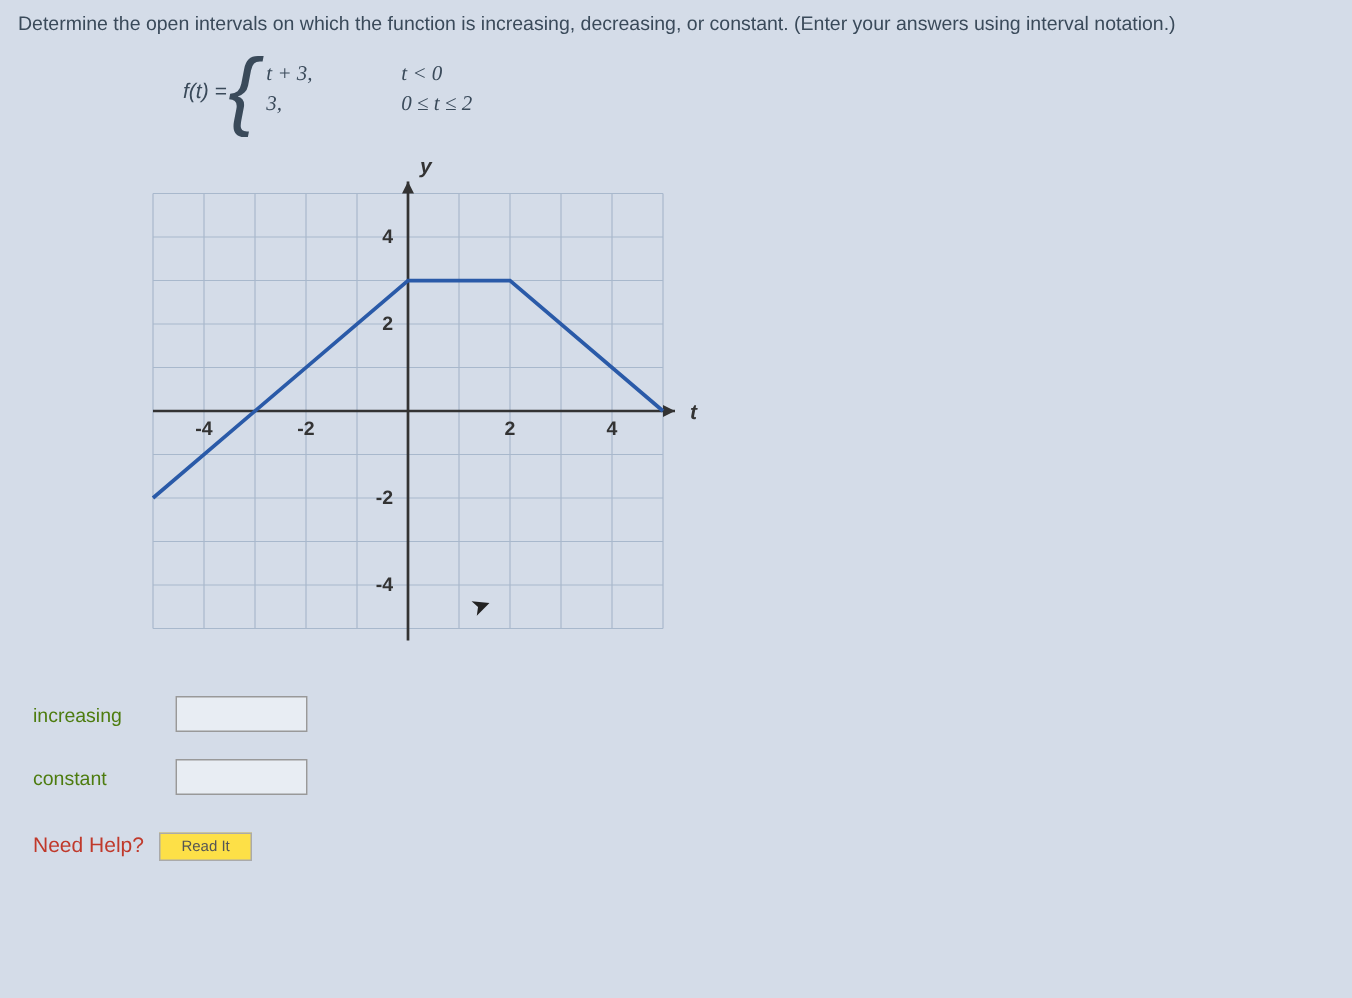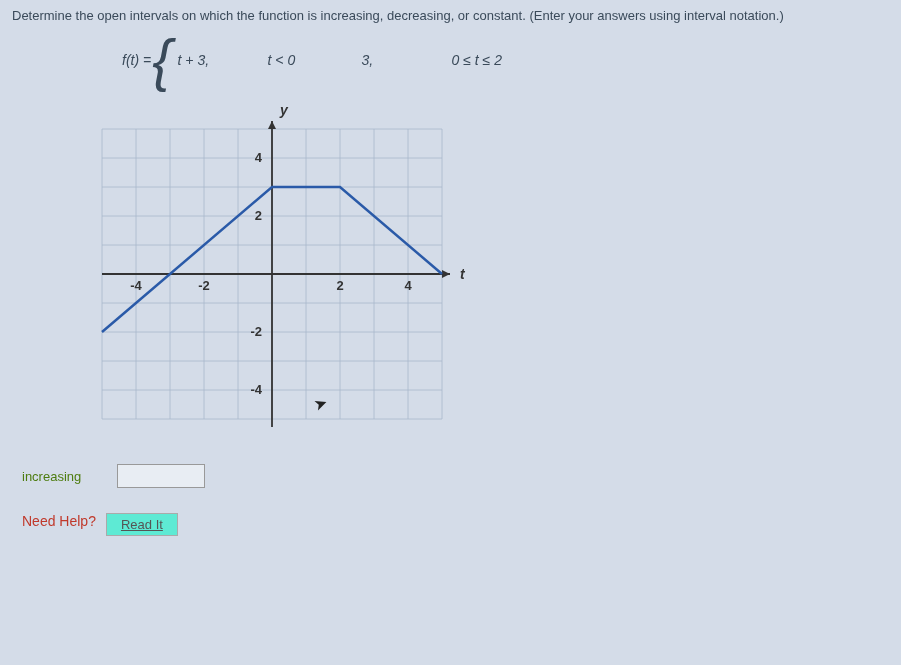--- a/index.html
+++ b/index.html
@@ -33,22 +33,23 @@
       margin-right: 1px;
     }
     .brace {
       font-size: 58px;
       line-height: 0.85;
       margin-right: 6px;
       font-weight: normal;
     }
     .pieces {
       display: flex;
-      flex-direction: row;
+      flex-direction: column;
       gap: 4px;
+      font-family: Liberation Serif, serif;
     }
     .piece-row {
       display: flex;
     }
     .piece-expr {
       width: 90px;
     }
     .piece-cond {
       width: 90px;
     }
@@ -83,27 +84,26 @@
     .need-help {
       margin: 25px 0 0 10px;
       display: flex;
       gap: 10px;
     }
     .need-help-text {
       color: #c0392b;
       font-size: 14px;
     }
     .read-it-btn {
-      background: #5eead4;
+      background: #fde047;
       border: 1px solid #aaa;
       padding: 3px 14px;
-      font-size: 13px;
+      font-size: 10px;
       color: #555;
       cursor: pointer;
-      text-decoration: underline;
     }
     .cursor-arrow {
       position: absolute;
       left: 242px;
       top: 290px;
       font-size: 16px;
       color: #222;
       transform: rotate(-20deg);
     }
   </style>
@@ -169,18 +169,22 @@
     </svg>
   <div class="cursor-arrow">➤</div>
 
 </div>
 
 <div class="answers">
   <div class="answer-row">
     <span class="answer-label">increasing</span>
     <input class="answer-input" type="text" value="" style="">
   </div>
+  <div class="answer-row">
+    <span class="answer-label">constant</span>
+    <input class="answer-input" type="text" value="" style="">
+  </div>
 </div>
 
 <div class="need-help">
   <span class="need-help-text">Need Help?</span>
   <button class="read-it-btn">Read It</button>
 </div>
 
 </body></html>

